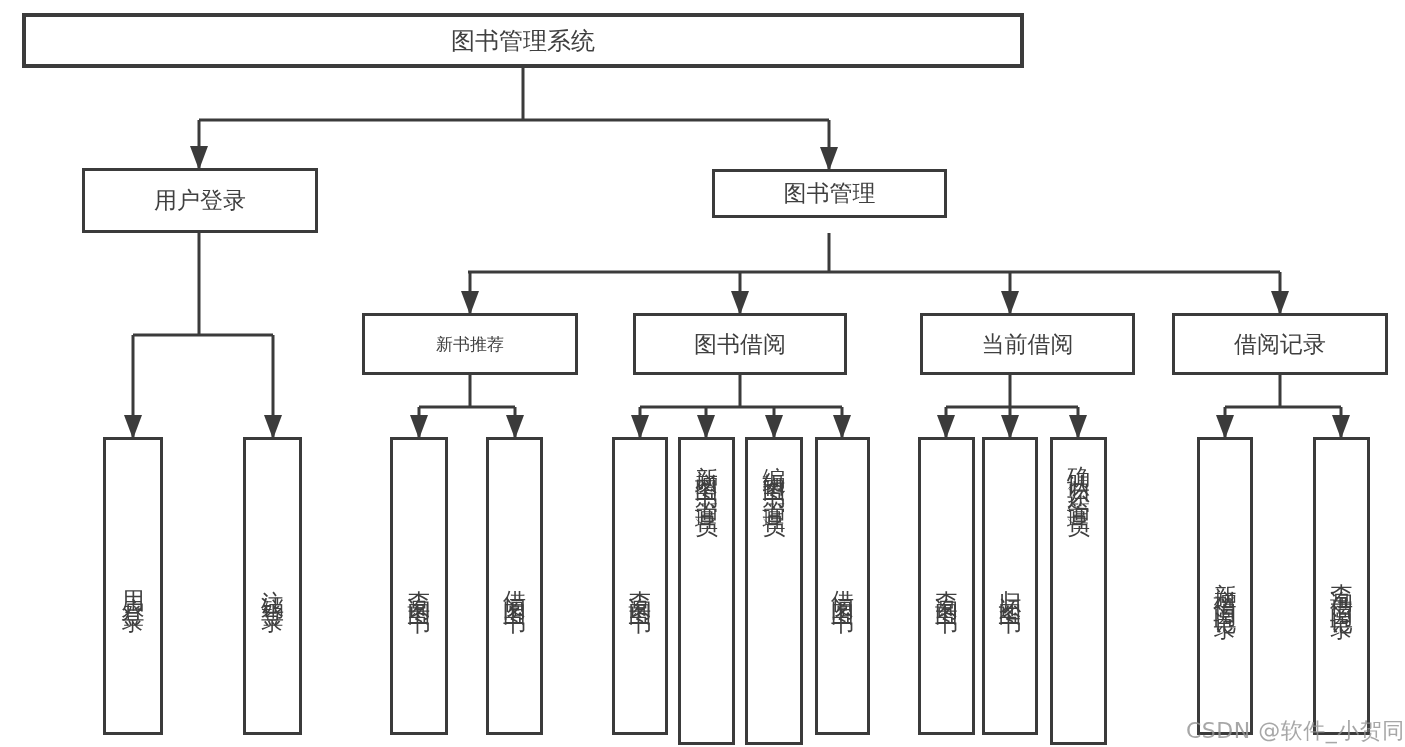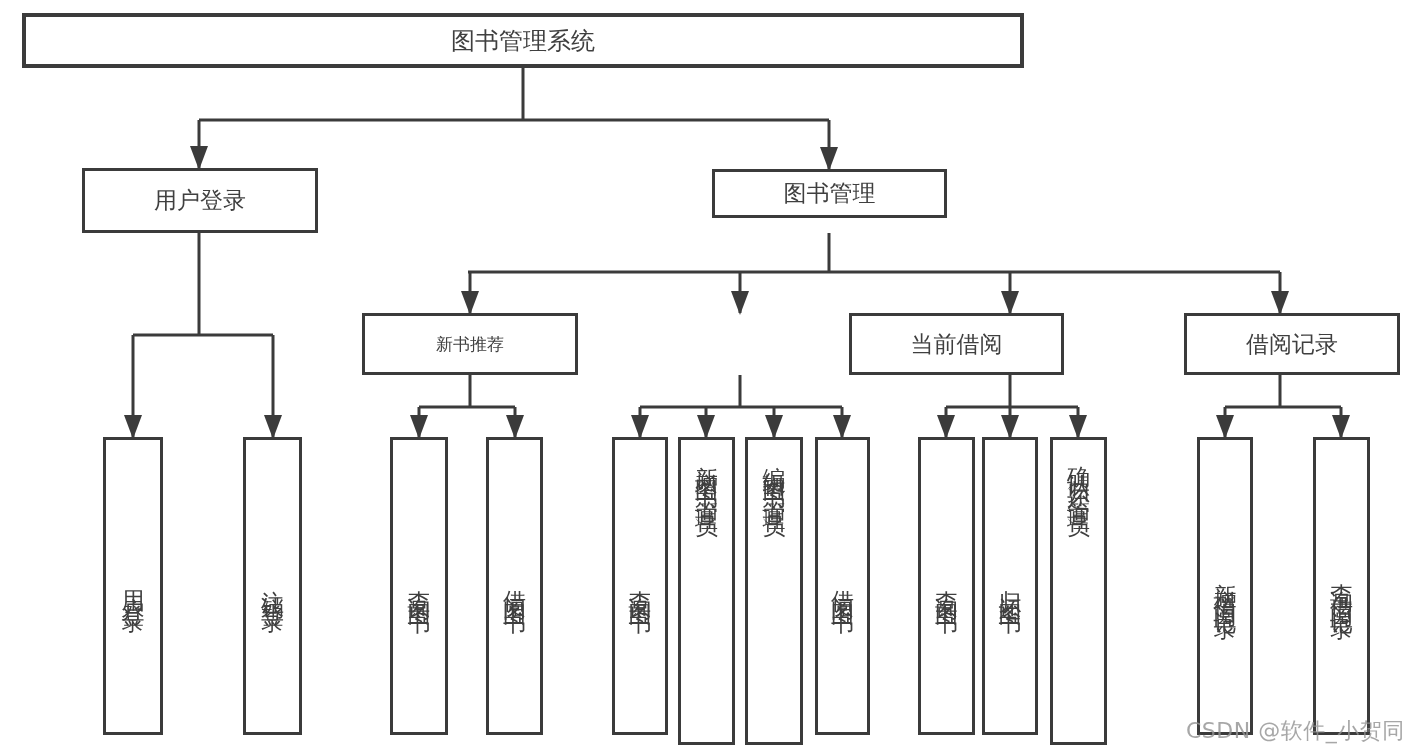--- a/index.html
+++ b/index.html
@@ -24,22 +24,22 @@
     background:#ffffff;
     display:flex;align-items:center;justify-content:center;
     color:var(--text);
   }
   .hbox span{white-space:nowrap;}
   #n-root{left:22px;top:13px;width:1002px;height:55px;border-width:4px;font-size:24px;}
   #n-user-login{left:82px;top:168px;width:236px;height:65px;font-size:23px;}
   #n-book-mgmt{left:712px;top:169px;width:235px;height:49px;font-size:23px;}
   #n-new-book-rec{left:362px;top:313px;width:216px;height:62px;font-size:17px;}
   #n-book-borrow{left:633px;top:313px;width:214px;height:62px;font-size:23px;}
-  #n-current-borrow{left:849px;top:313px;width:215px;height:62px;font-size:23px;}
-  #n-borrow-records{left:1172px;top:313px;width:216px;height:62px;font-size:23px;margin-left:12px;}
+  #n-current-borrow{left:920px;top:313px;width:215px;height:62px;font-size:23px;}
+  #n-borrow-records{left:1172px;top:313px;width:216px;height:62px;font-size:23px;}
   .leaf{
     top:437px;height:298px;width:57px;
     align-items:center;
   }
   .leaf span{
     writing-mode:vertical-rl;
     text-orientation:mixed;
     font-size:23px;
     letter-spacing:7px;
     line-height:1.0;
@@ -116,20 +116,23 @@
   <div class="box hbox" id="n-user-login">
     <span>用户登录</span>
   </div>
   <div class="box hbox" id="n-book-mgmt">
     <span>图书管理</span>
   </div>
 
   <div class="box hbox" id="n-new-book-rec">
     <span>新书推荐</span>
   </div>
+  <div class="box hbox" id="n-book-borrow">
+    <span>图书借阅</span>
+  </div>
   <div class="box hbox" id="n-current-borrow">
     <span>当前借阅</span>
   </div>
   <div class="box hbox" id="n-borrow-records">
     <span>借阅记录</span>
   </div>
 
   <div class="box leaf" id="l-user-login">
     <span>用户登录</span>
   </div>

